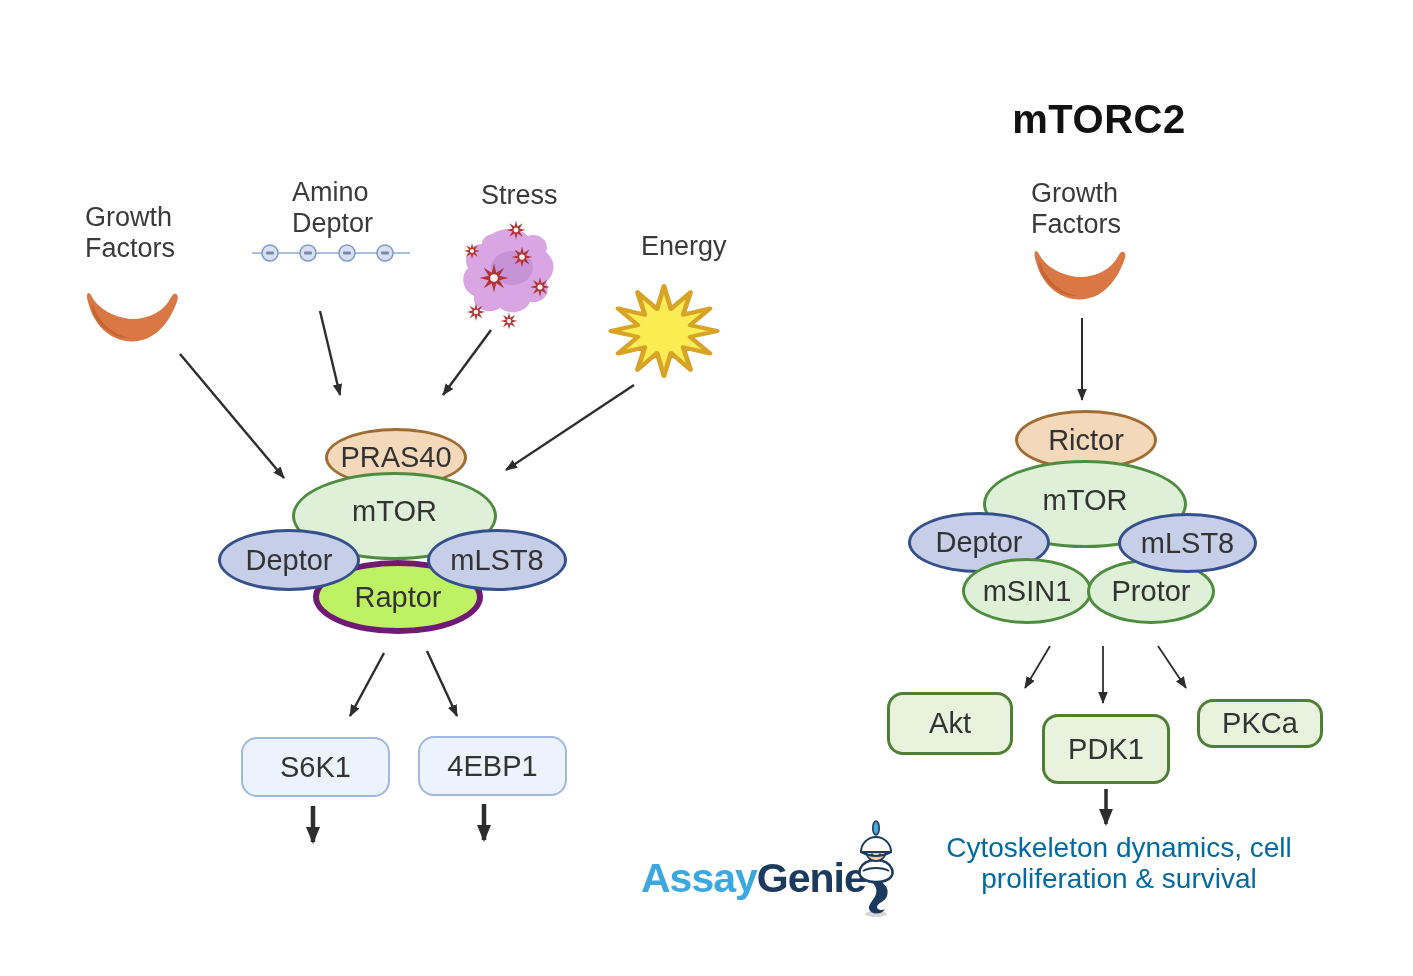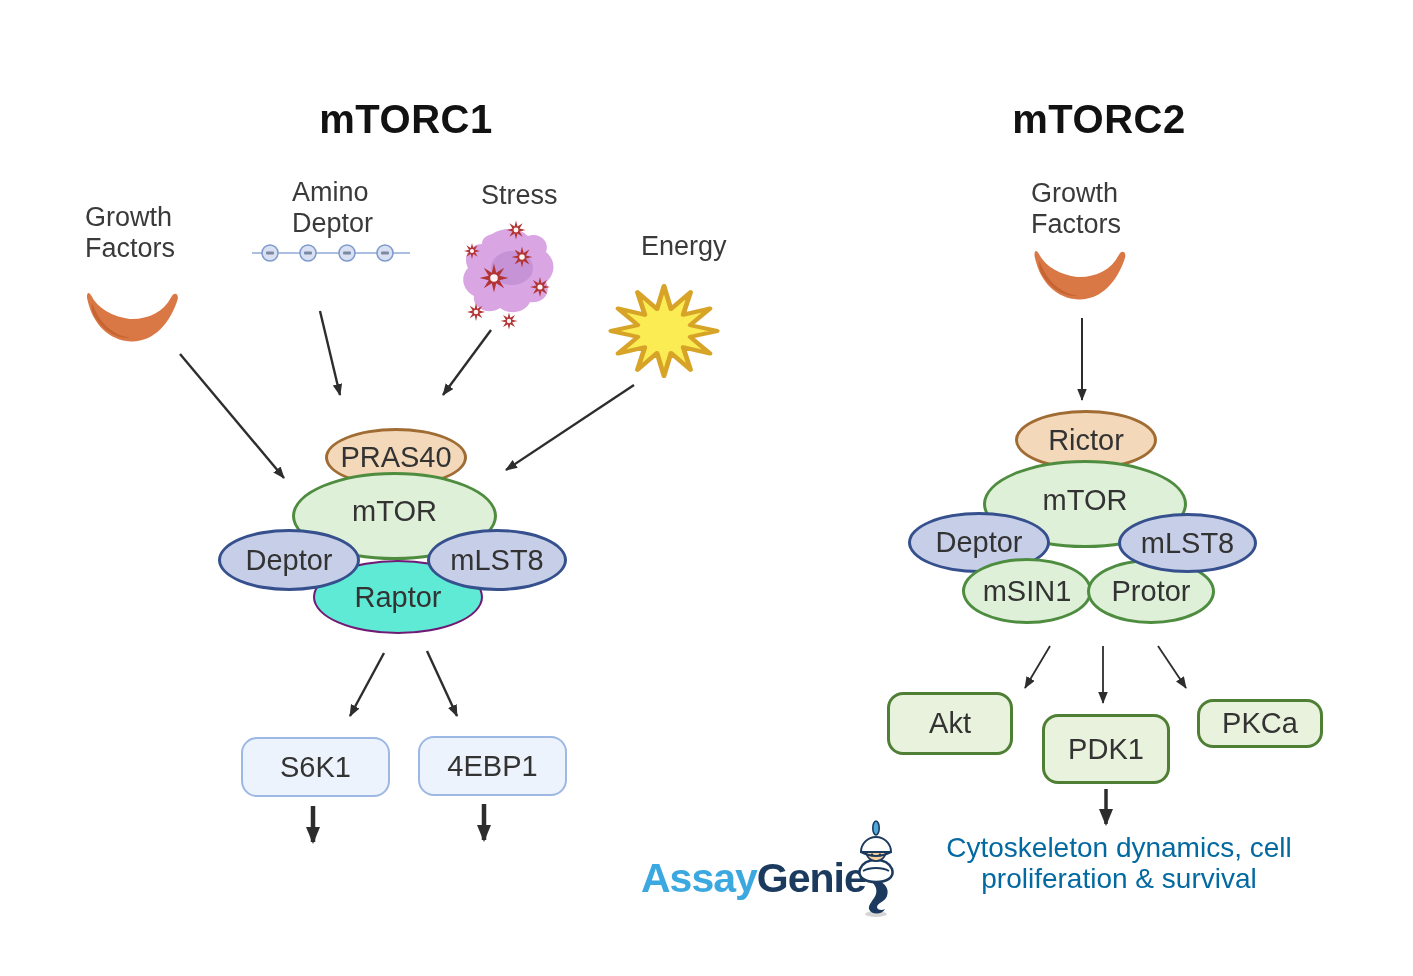--- a/index.html
+++ b/index.html
@@ -5,21 +5,21 @@
   html,body{margin:0;padding:0;background:#fff;}
   #canvas{position:relative;width:1413px;height:976px;background:#ffffff;overflow:hidden;
           font-family:"Liberation Sans","DejaVu Sans",sans-serif;}
   .title{position:absolute;font-weight:700;font-size:40px;color:#121212;text-align:center;letter-spacing:.5px;}
   .lab{position:absolute;font-size:27px;color:#3a3a3a;line-height:31px;}
   .node{position:absolute;border-radius:50%;display:flex;align-items:center;justify-content:center;
         font-size:29px;color:#333;box-sizing:border-box;}
   .tan{background:#F3D9BA;border:3px solid #A06C33;}
   .grn{background:#DFF0D8;border:3px solid #4E8C3F;}
   .blu{background:#C7CFE8;border:3px solid #36508E;}
-  .rap{background:#5eead4;border:2px solid #701a75;}
+  .rap{background:#bef264;border:6px solid #701a75;}
   .box{position:absolute;border-radius:16px;display:flex;align-items:center;justify-content:center;
        font-size:29px;color:#333;box-sizing:border-box;}
   .bluebox{background:#EDF3FC;border:2.5px solid #9DB8E3;}
   .greenbox{background:#E9F2DC;border:3px solid #4F7F35;}
   .outcome{position:absolute;font-size:27px;color:#0369a1;text-align:center;line-height:31px;}
   .icon{position:absolute;}
   .icon svg{display:block;width:100%;height:100%;}
   #arrows{position:absolute;left:0;top:0;}
   .logo-text{position:absolute;left:641px;top:855px;font-size:41px;font-weight:700;letter-spacing:-1px;white-space:nowrap;}
   .logo-a{color:#3BA8E0;} .logo-g{color:#1B3A5E;}
@@ -46,21 +46,20 @@
     <line x1="427" y1="651" x2="457" y2="716" stroke="#2d2d2d" stroke-width="2.4" marker-end="url(#hs)"></line>
     <line x1="313" y1="806" x2="313" y2="842" stroke="#2d2d2d" stroke-width="4.5" marker-end="url(#hb)"></line>
     <line x1="484" y1="804" x2="484" y2="840" stroke="#2d2d2d" stroke-width="4.5" marker-end="url(#hb)"></line>
     <line x1="1082" y1="318" x2="1082" y2="400" stroke="#2d2d2d" stroke-width="2" marker-end="url(#hs)"></line>
     <line x1="1050" y1="646" x2="1025" y2="688" stroke="#2d2d2d" stroke-width="1.8" marker-end="url(#hs)"></line>
     <line x1="1103" y1="646" x2="1103" y2="703" stroke="#2d2d2d" stroke-width="1.8" marker-end="url(#hs)"></line>
     <line x1="1158" y1="646" x2="1186" y2="688" stroke="#2d2d2d" stroke-width="1.8" marker-end="url(#hs)"></line>
     <line x1="1106" y1="789" x2="1106" y2="824" stroke="#2d2d2d" stroke-width="3.5" marker-end="url(#hb)"></line>
   </svg>
 
-  <div class="title" style="left:296px;top:97px;width:220px;">mTORC1</div>
   <div class="title" style="left:989px;top:97px;width:220px;">mTORC2</div>
 
   <div class="lab" style="left:85px;top:202px;">
     <span style="display:block">Growth</span>
     <span style="display:block">Factors</span>
   </div>
   <div class="lab" style="left:292px;top:177px;">
     <span style="display:block">Amino</span>
     <span style="display:block">Deptor</span>
   </div>

